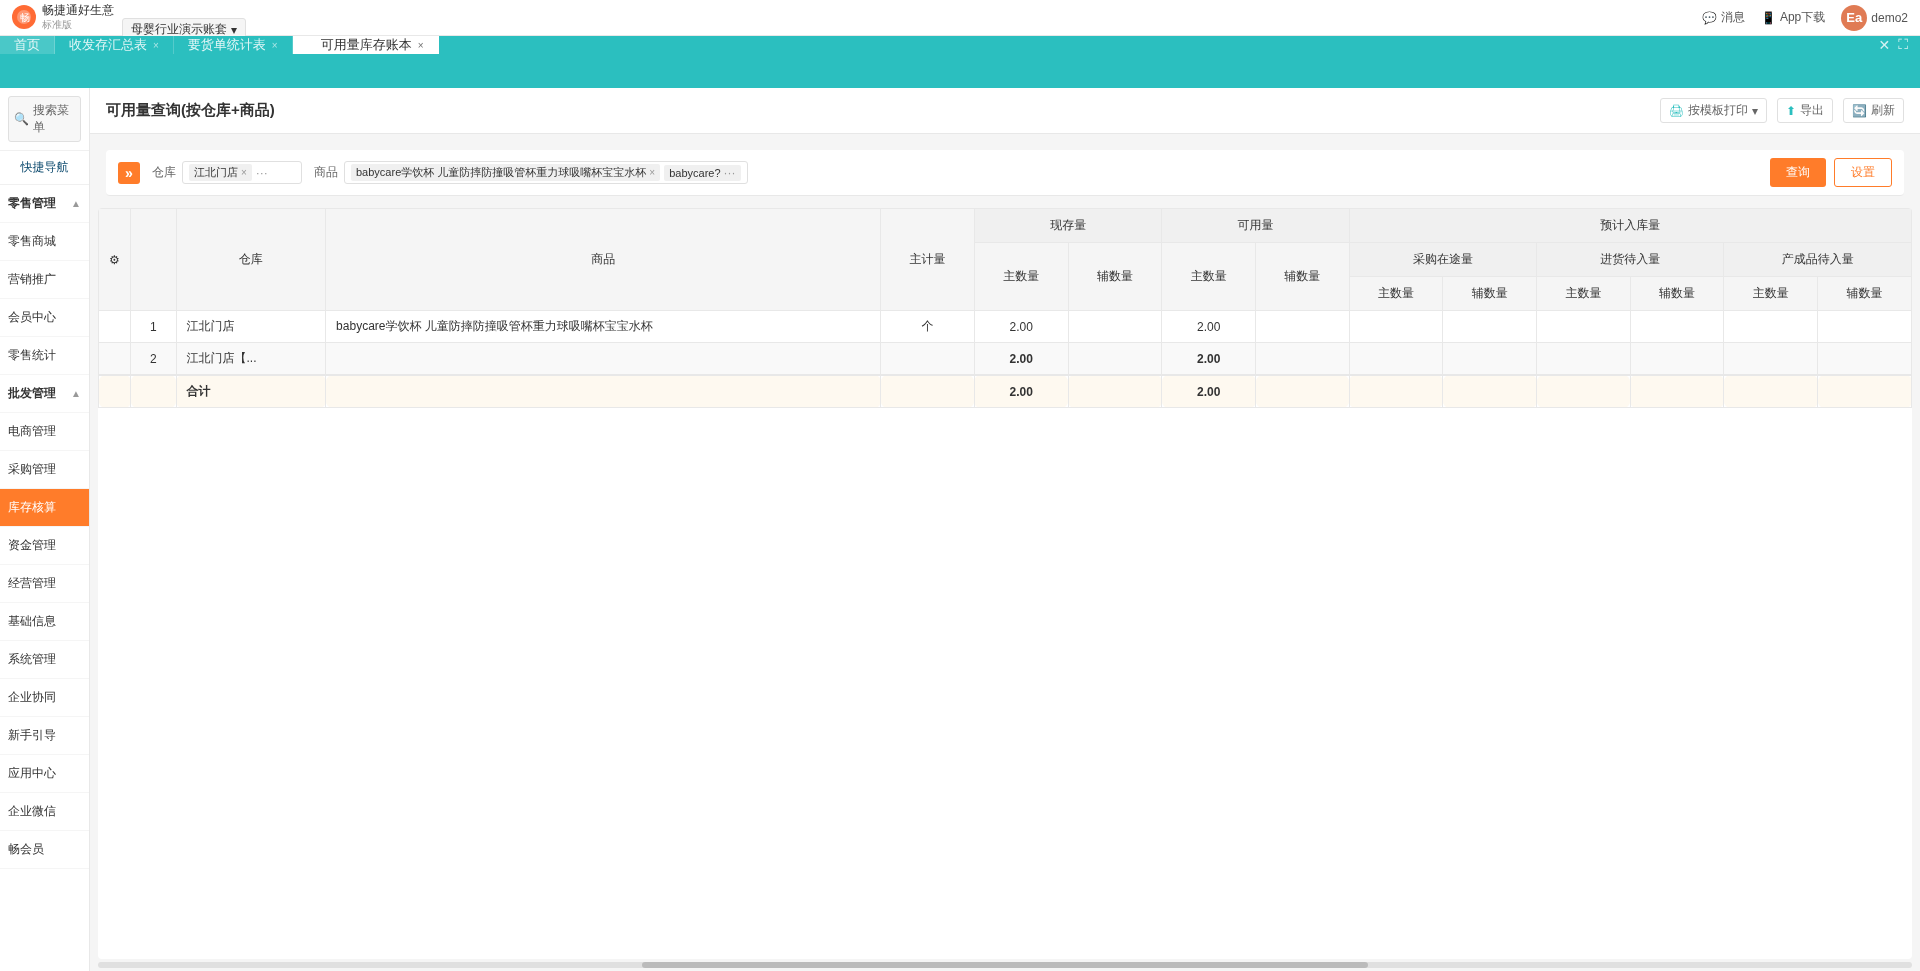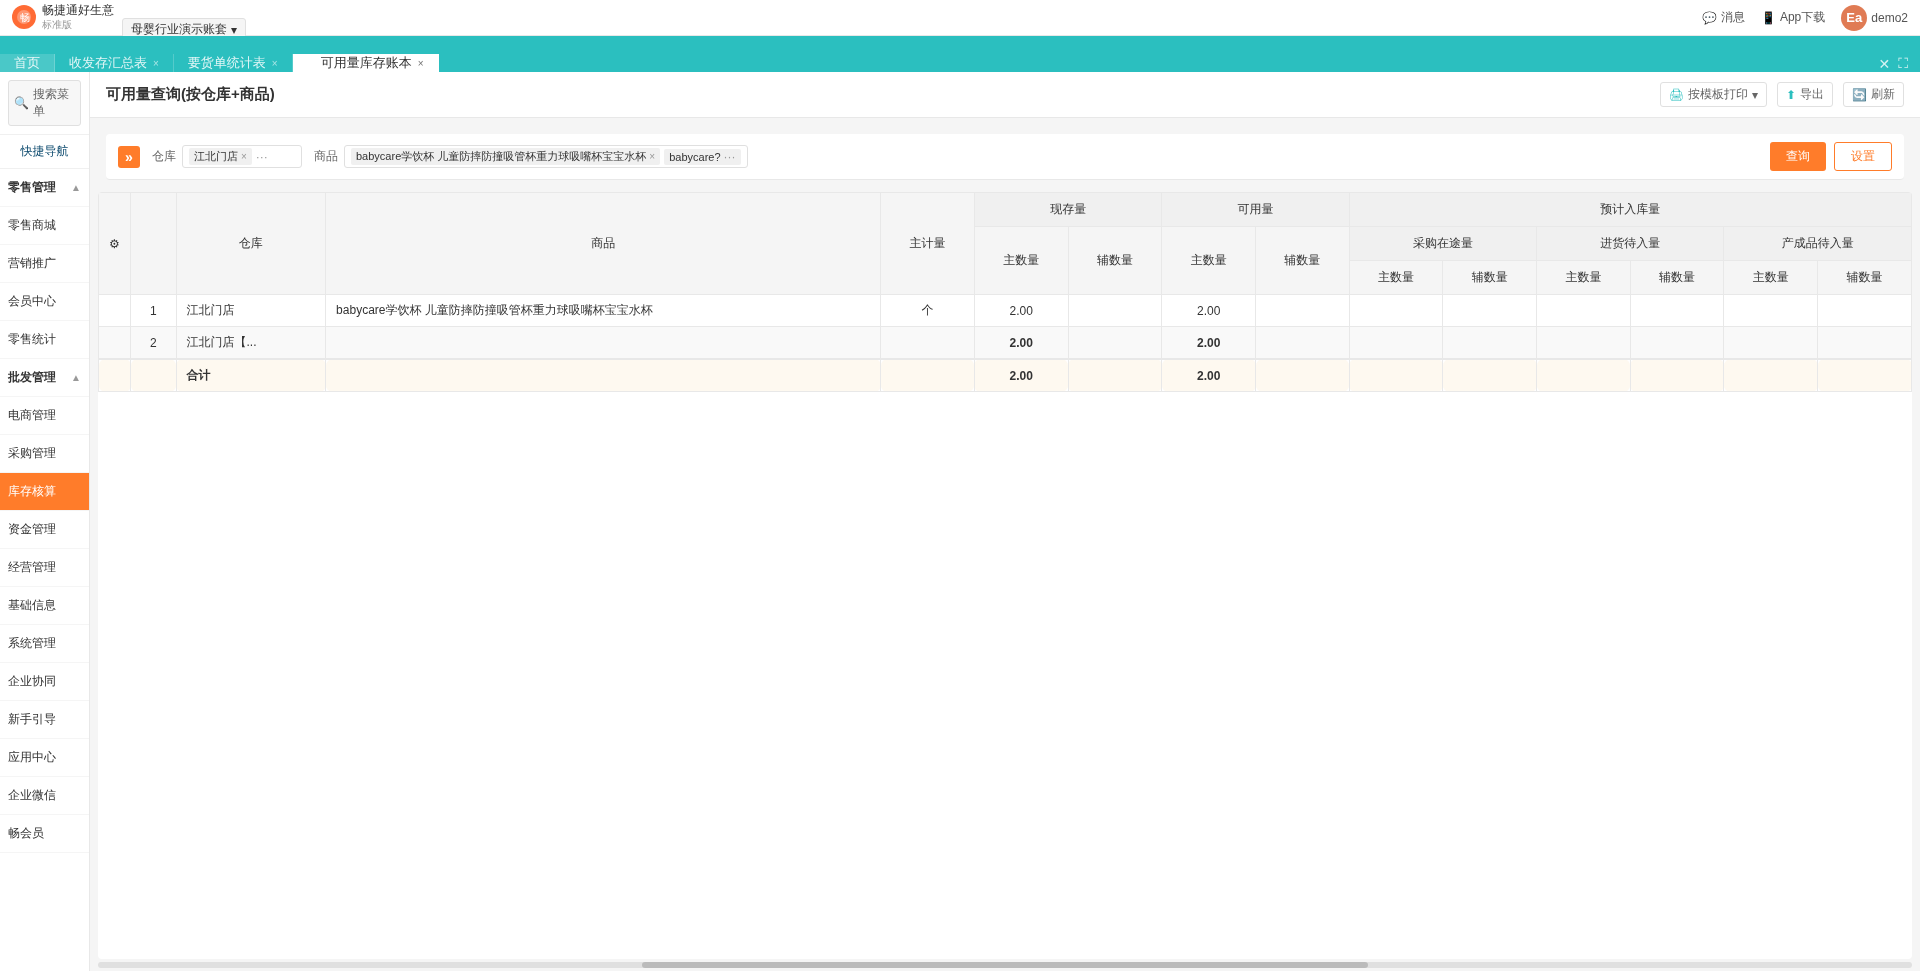--- a/index.html
+++ b/index.html
@@ -25,24 +25,24 @@
       display: flex; align-items: center; gap: 4px;
       background: #f5f5f5; border: 1px solid #e0e0e0; border-radius: 3px;
       padding: 2px 8px; cursor: pointer; font-size: 12px; color: #333; margin-top: 24px;
     }
     .top-bar-right { display: flex; align-items: center; gap: 16px; }
     .top-bar-btn { display: flex; align-items: center; gap: 4px; cursor: pointer; font-size: 12px; color: #555; }
     .user-avatar { width: 26px; height: 26px; border-radius: 50%; background: #e07b54; display: flex; align-items: center; justify-content: center; font-size: 13px; color: white; font-weight: bold; }
 
     
     .nav-tabs {
-      height: 36px;
+      height: 52px;
       background: #2bbfbf;
       display: flex;
-      align-items: flex-end;
+      align-items: flex-start;
       padding-left: 0;
     }
     .nav-tab {
       display: flex; align-items: center; padding: 0 14px; gap: 6px;
       cursor: pointer; font-size: 13px; color: rgba(255,255,255,0.85);
       border-right: 1px solid rgba(255,255,255,0.2);
       white-space: nowrap;
     }
     .nav-tab.home { background: rgba(255,255,255,0.15); }
     .nav-tab.active { background: #fff; color: #333; padding-left: 28px; }

